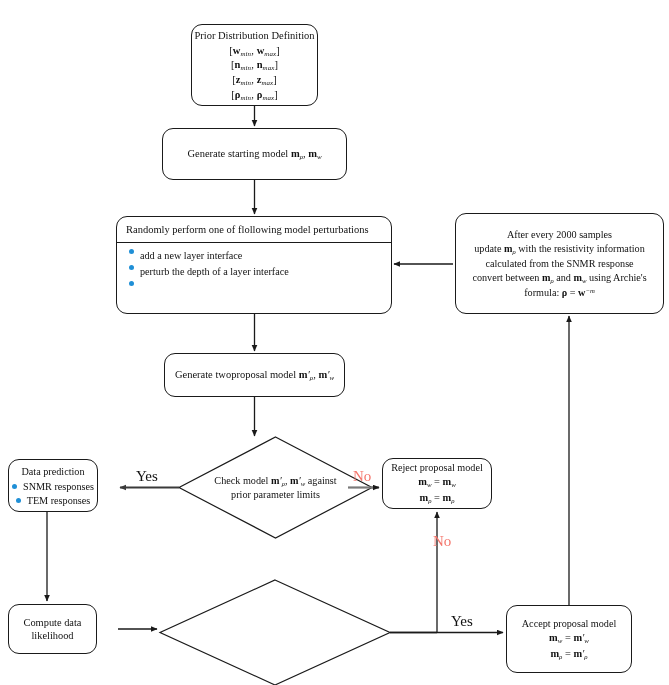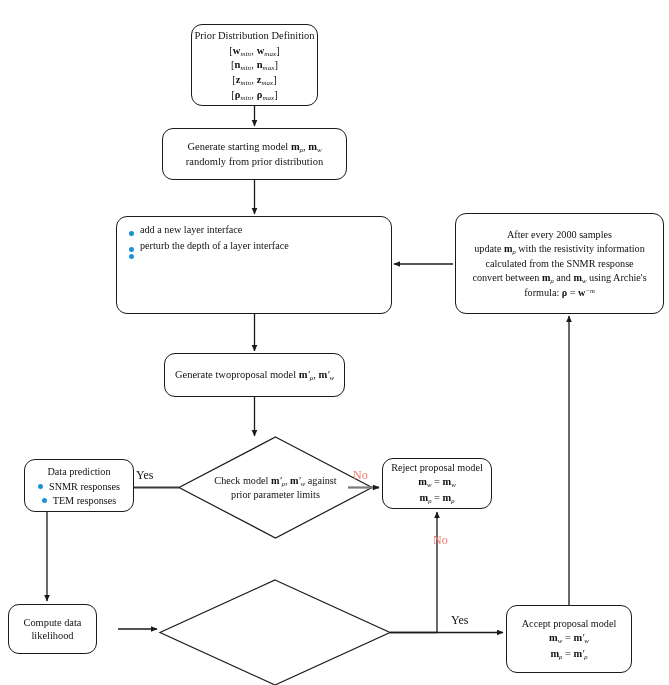--- a/index.html
+++ b/index.html
@@ -84,21 +84,21 @@
   }
   #box-perturb .bullets {
     padding: 6px 0 0 12px;
     text-align: left;
   }
   #box-perturb .bullets .bi {
     font-size: 10.2px;
     margin-bottom: 2.5px;
     white-space: nowrap;
     display: flex;
-    align-items: flex-end;
+    align-items: flex-start;
   }
   .dot {
     display: inline-block;
     width: 5px; height: 5px;
     border-radius: 50%;
     margin-right: 6px;
     flex: none;
   }
 
   
@@ -136,21 +136,21 @@
   }
   #dia-mh .dlabel {
     position: relative;
     z-index: 2;
     font-size: 10.4px;
     line-height: 1.34;
   }
 
   
   #box-datapred {
-    left: 24px; top: 459px; width: 110px; height: 53px;
+    left: 8px; top: 459px; width: 90px; height: 53px;
     font-size: 10.2px;
     align-items: center;
     padding-top: 1px;
   }
   #box-datapred .t { margin-bottom: 1px; }
   #box-datapred .bi {
     display: flex; align-items: center;
     white-space: nowrap;
     margin-top: 0.5px;
   }
@@ -170,21 +170,21 @@
 
   
   #box-accept {
     left: 506px; top: 605px; width: 126px; height: 68px;
     font-size: 10.2px;
   }
   #box-accept .eq { font-size: 10.4px; margin-top: 1px; }
 
   .edge-label {
     position: absolute;
-    font-size: 12px;
+    font-size: 15px;
     font-family: "Liberation Serif", "DejaVu Serif", serif;
     color: #111111;
     white-space: nowrap;
   }
   .edge-label.no { color: #f4756b; }
 </style>
 </head>
 <body>
 
 <div id="canvas">
@@ -233,24 +233,24 @@
   <div class="node rounded" id="box-prior">
     <span class="ln title">Prior Distribution Definition</span>
     <span class="ln row">[<span class="mbold mathi">w</span><span class="sub">min</span>,&nbsp;<span class="mbold mathi">w</span><span class="sub">max</span>]</span>
     <span class="ln row">[<span class="mbold mathi">n</span><span class="sub">min</span>,&nbsp;<span class="mbold mathi">n</span><span class="sub">max</span>]</span>
     <span class="ln row">[<span class="mbold mathi">z</span><span class="sub">min</span>,&nbsp;<span class="mbold mathi">z</span><span class="sub">max</span>]</span>
     <span class="ln row">[<span class="mbold mathi">ρ</span><span class="sub">min</span>,&nbsp;<span class="mbold mathi">ρ</span><span class="sub">max</span>]</span>
   </div>
 
   <div class="node rounded" id="box-start">
     <span class="ln">Generate starting model <span class="mbold">m</span><span class="sub">ρ</span>,&nbsp;<span class="mbold">m</span><span class="sub">w</span></span>
-    <span class="ln">randomly from prior distribution</span>
   </div>
 
   <div class="node rounded" id="box-perturb">
+    <div class="hdr">Randomly perform one of flollowing model perturbations</div>
     <div class="bullets">
       <div class="bi">
           <span class="dot" style="background:#1f8fd6"></span>
           <span>add a new layer interface</span>
         </div>
       <div class="bi">
           <span class="dot" style="background:#1f8fd6"></span>
           <span>perturb the depth of a layer interface</span>
         </div>
       <div class="bi">

